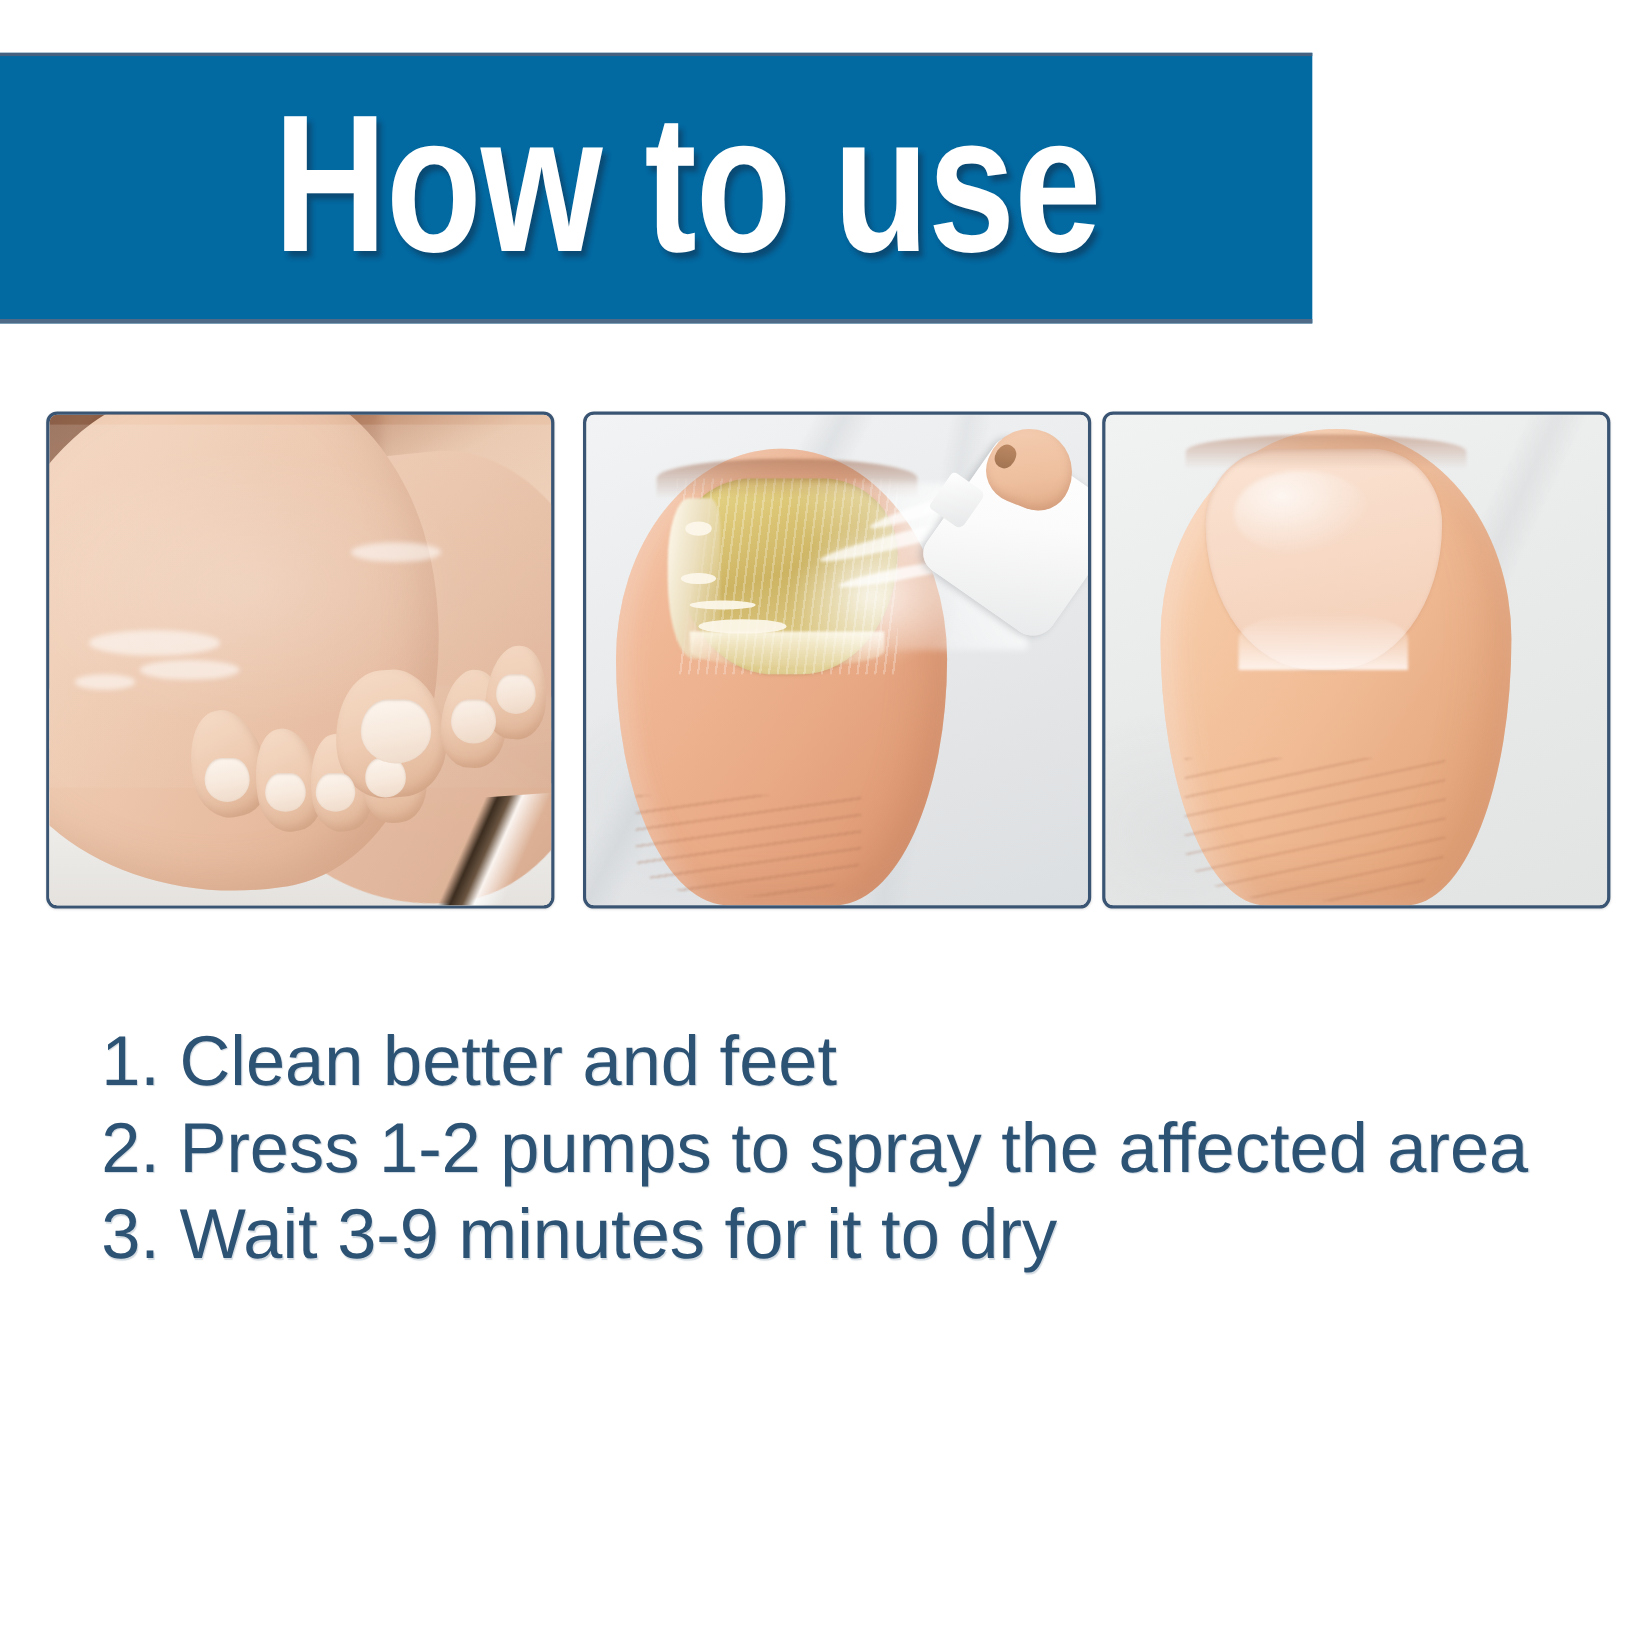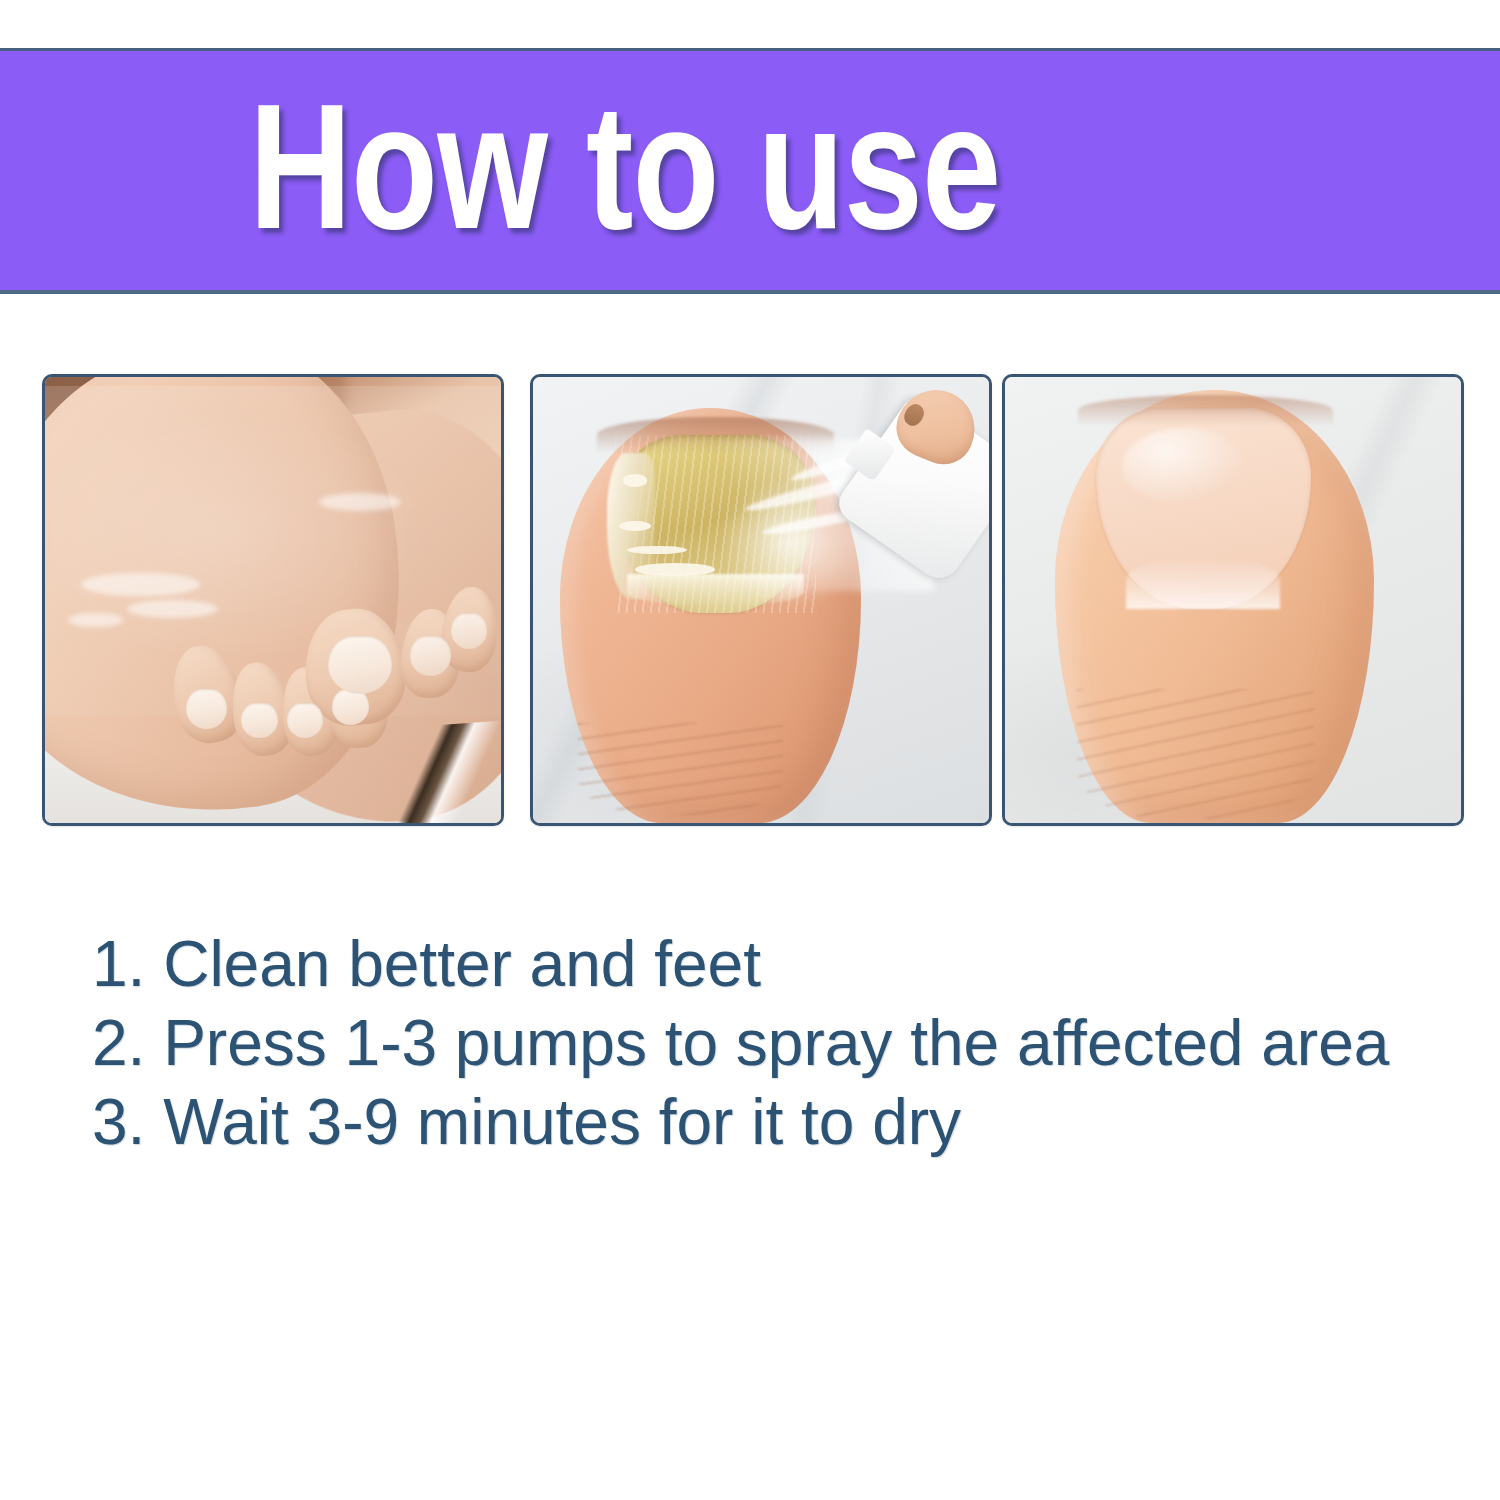--- a/index.html
+++ b/index.html
@@ -19,23 +19,23 @@
     width: 1500px;
     height: 1500px;
     background: #ffffff;
   }
 
   
   .header-banner {
     position: absolute;
     left: 0;
     top: 48px;
-    width: 1500px;
+    width: 1193px;
     height: 246px;
-    background: #8b5cf6;
+    background: #0369a1;
     box-sizing: border-box;
     border-top: 3px solid #46617f;
     border-bottom: 4px solid #4f6a86;
     overflow: hidden;
   }
   .header-title {
     position: absolute;
     left: 0;
     top: 50%;
     transform: translateY(-52%);
@@ -556,21 +556,21 @@
 
   </div>
 
   <div class="instructions">
     <div class="instruction-step">
       <span class="num">1.</span>
       <span>Clean better and feet</span>
     </div>
     <div class="instruction-step">
       <span class="num">2.</span>
-      <span>Press 1-3 pumps to spray the affected area</span>
+      <span>Press 1-2 pumps to spray the affected area</span>
     </div>
     <div class="instruction-step">
       <span class="num">3.</span>
       <span>Wait 3-9 minutes for it to dry</span>
     </div>
   </div>
 
 </div>
 
 </body></html>

